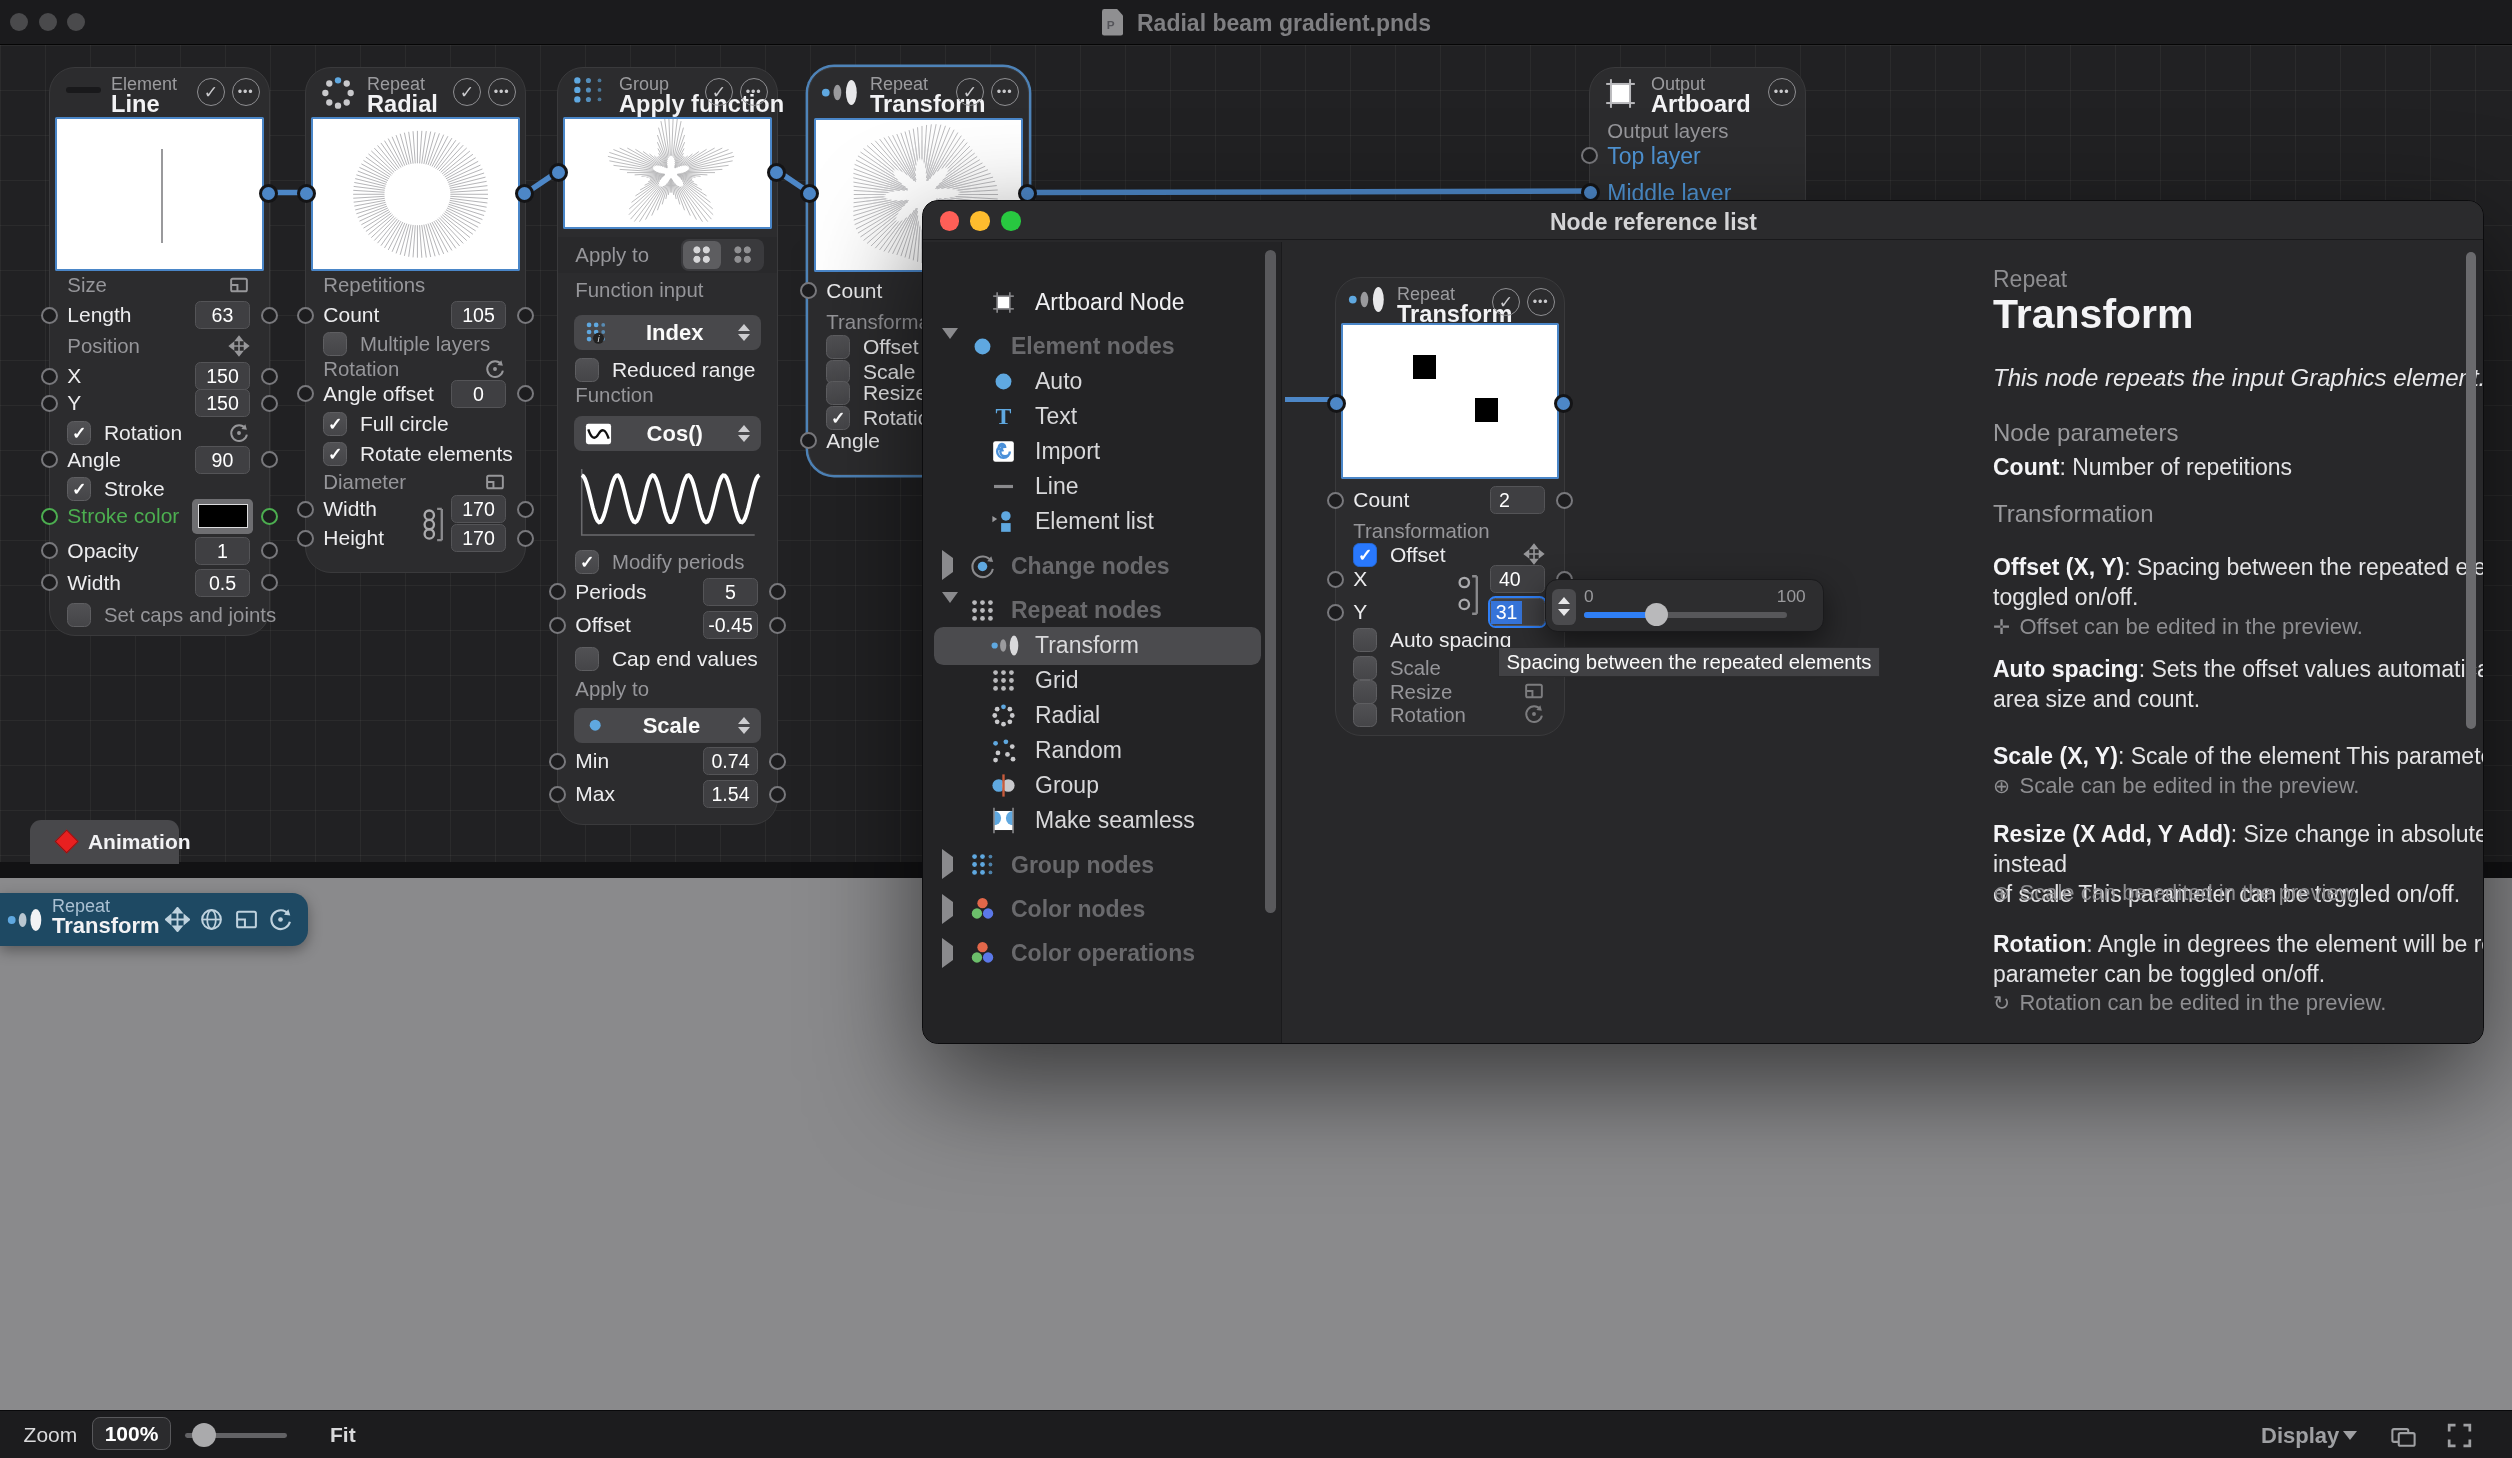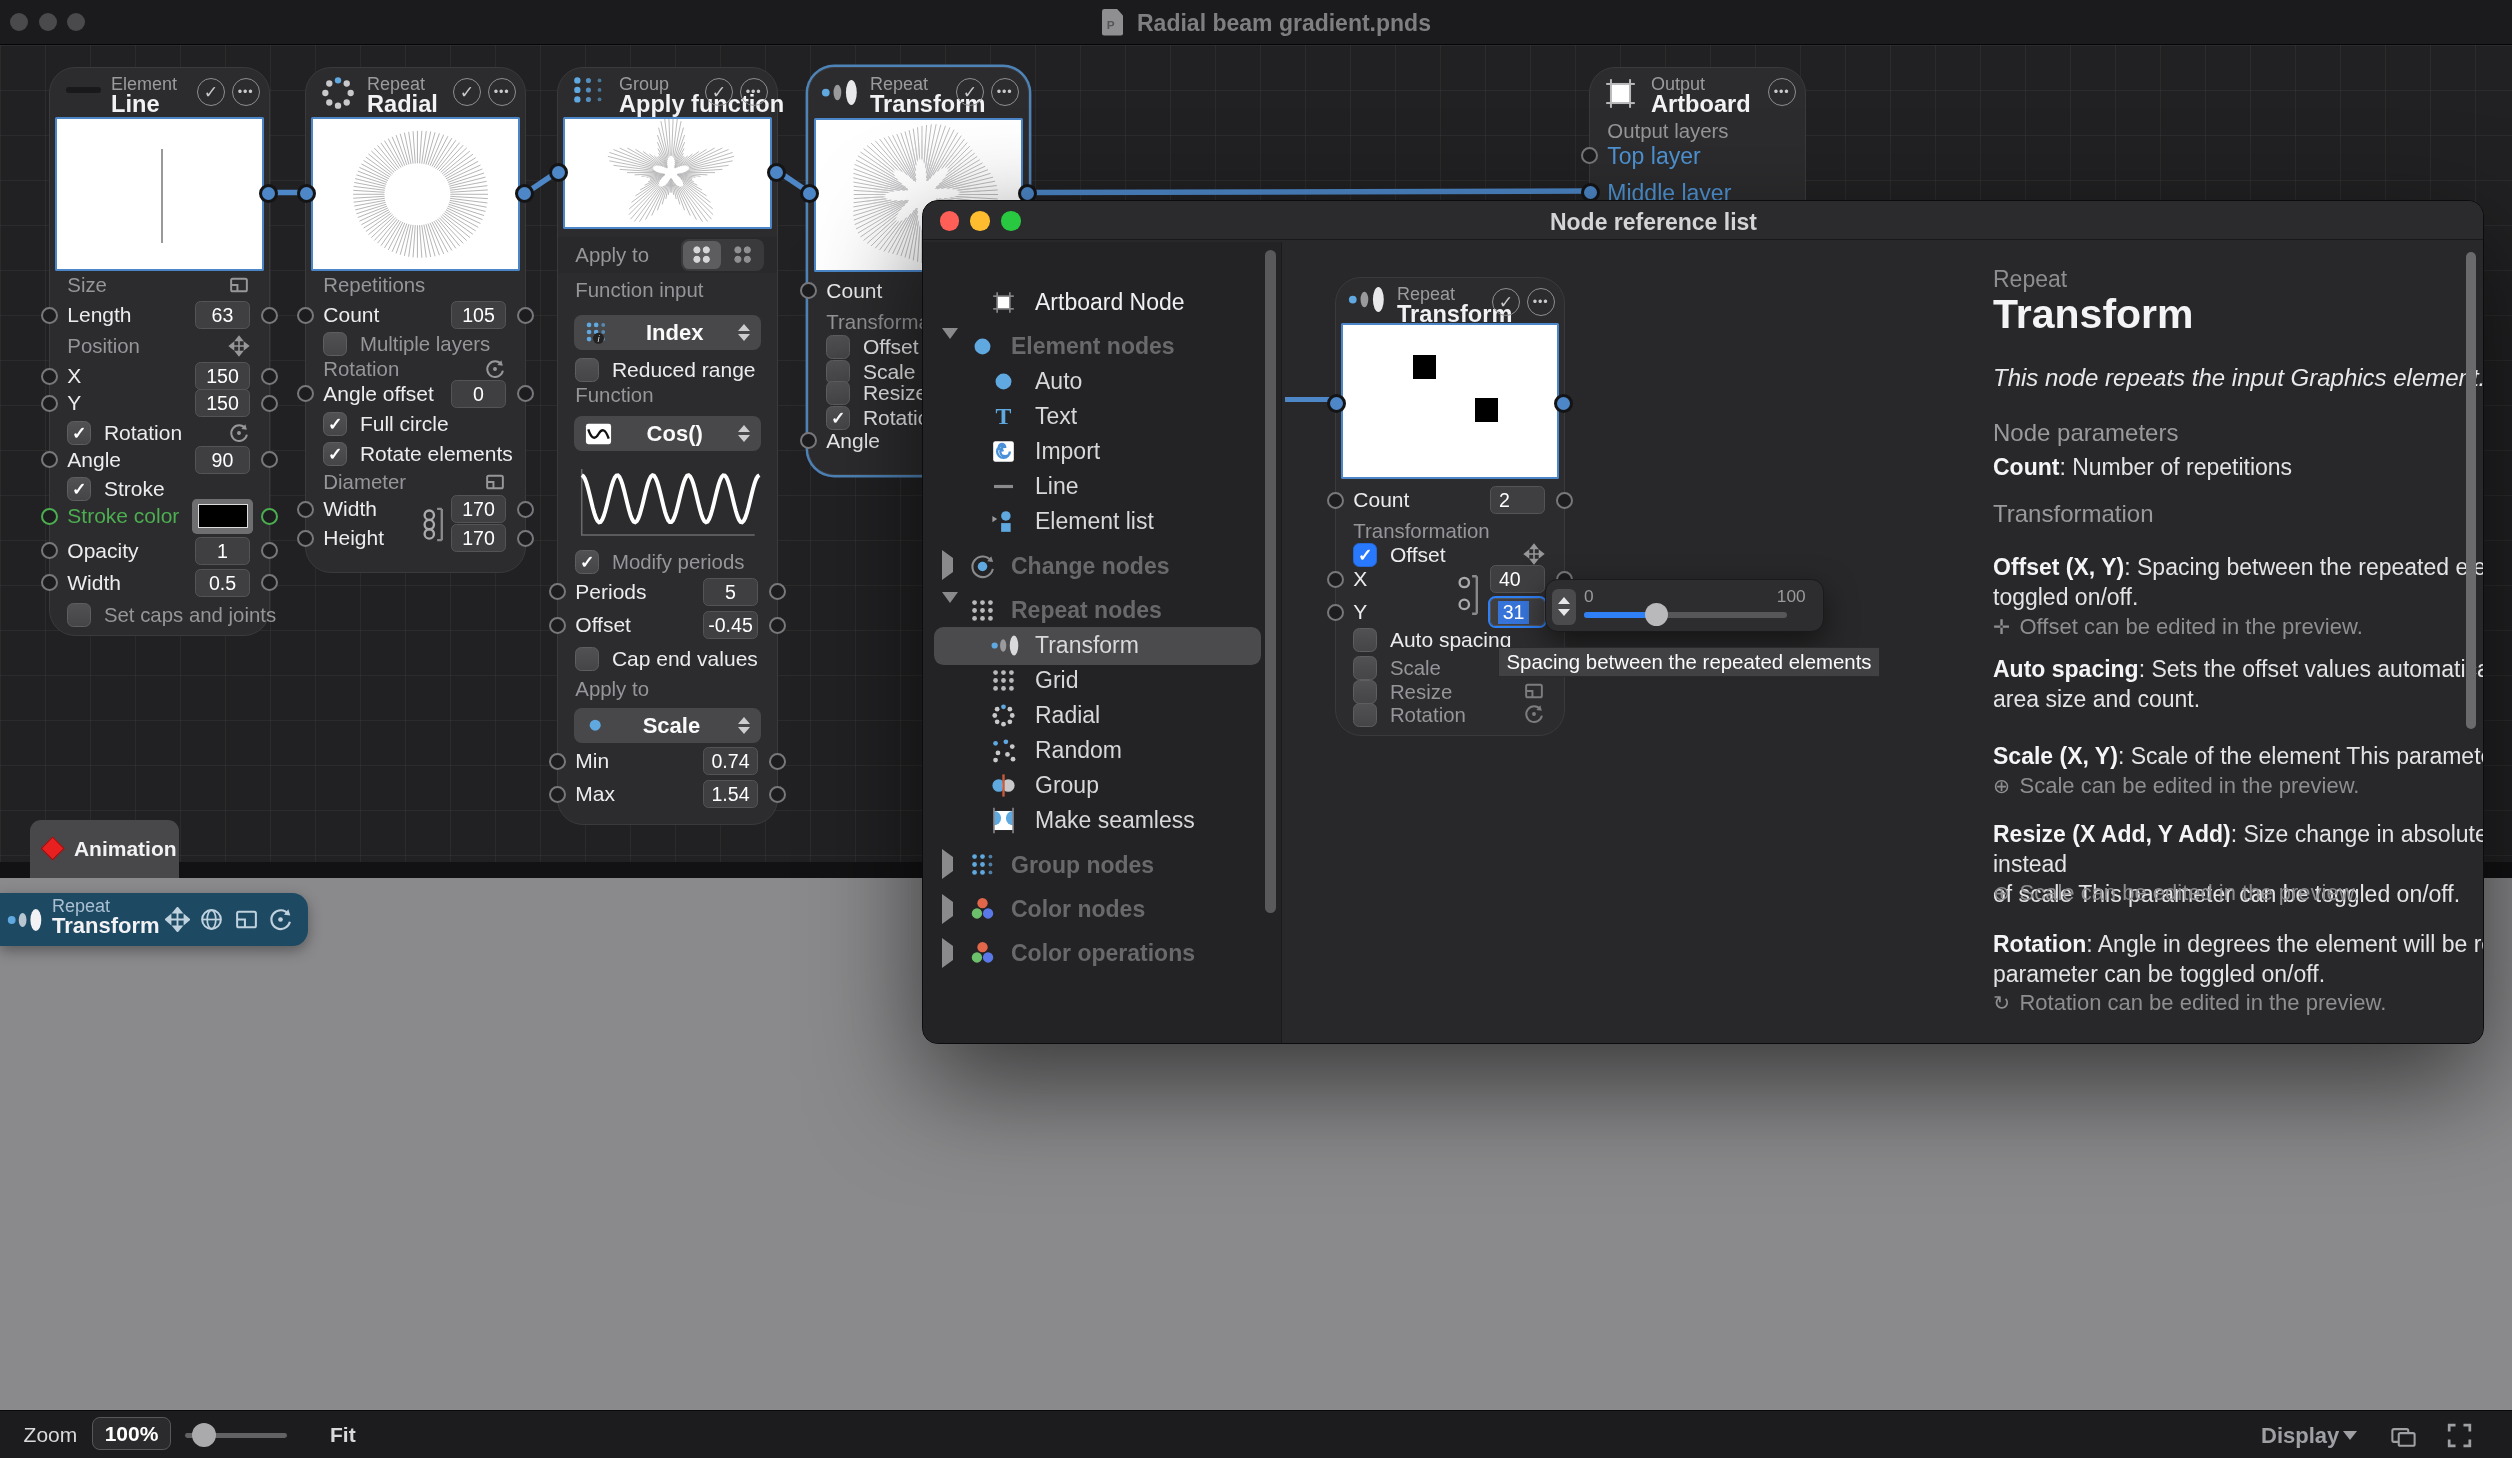--- a/index.html
+++ b/index.html
@@ -64,22 +64,22 @@
            radial-gradient(circle 3.9px at 13.3px 13.3px,#d6d6d8 3.1px,transparent 3.9px); }
   .wave { position:absolute; left:19px; }
   .chainlink { position:absolute; right:82px; width:20.4px; height:50px; }
   .swatch { position:absolute; right:15.7px; top:-3.1px; width:61px; height:35px; background:#6e6e71; border-radius:4.7px; padding:5.5px; }
   .swatch i { display:block; width:100%; height:100%; background:#000; border:1.6px solid #dcdcde; }
 
   
   .layer-link { font-size:23px; color:#4f94d4; }
 
   
-  .anim-tab { position:absolute; left:30px; top:820px; width:149px; height:58px; background:#48484b;
-              border-radius:11px 11px 0 0; display:flex; align-items:center; padding:0 14px; gap:12.6px; z-index:4; }
+  .anim-tab { position:absolute; left:30px; top:820px; width:149px; height:44px; background:#48484b;
+              border-radius:11px 11px 0 0; display:flex; align-items:center; padding:0 28px; gap:12.6px; z-index:4; }
   .diamond { width:17.3px; height:17.3px; background:#e82020; transform:rotate(45deg); border:1.6px solid #8c1414; flex:none; }
   .anim-label { font-size:21px; font-weight:bold; color:#f2f2f4; }
   .selbar { position:absolute; left:0px; top:893px; width:308px; height:53px; background:#1e4963;
             border-radius:0 15.7px 15.7px 0; z-index:12; box-shadow:0 4.7px 14px rgba(0,0,0,.35); }
   .selbar .nkind { left:52px; top:3.1px; color:#aac0d2; }
   .selbar .ntitle { left:52px; top:20.4px; font-size:22px; }
   .sic { position:absolute; top:14px; width:25px; height:25px; }
 
   
   .viewport { position:absolute; left:0; top:878px; width:2512px; height:532px; background:#8a8a8c; z-index:2; }
@@ -148,21 +148,21 @@
   .stepper i { width:0; height:0; border-left:6.3px solid transparent; border-right:6.3px solid transparent; }
   .stepper i.up { border-bottom:7.9px solid #e8e8ea; } .stepper i.dn { border-top:7.9px solid #e8e8ea; }
   .pop-min { position:absolute; left:38px; top:6.3px; font-size:17.3px; color:#9a9a9d; }
   .pop-max { position:absolute; right:17.3px; top:6.3px; font-size:17.3px; color:#9a9a9d; }
   .pop-track { position:absolute; left:38px; top:32px; width:203px; height:5.5px; background:#57575a; border-radius:3.1px; }
   .pop-fill { position:absolute; left:0; top:0; width:71px; height:5.5px; background:#2f7ff6; border-radius:3.1px; }
   .pop-thumb { position:absolute; left:61px; top:-8.6px; width:23px; height:23px; border-radius:50%; background:#b9b9bb; }
   .tooltip { position:absolute; left:1498px; top:647px; width:382px; height:30px; background:#414144; border:0.8px solid #2a2a2c;
              z-index:41; color:#fafafa; font-size:20.4px; text-align:center; line-height:28px; }
 
-  .pfield.focus { outline:2.4px solid #2f7ff6; justify-content:flex-start; padding-left:7px; }
+  .pfield.focus { outline:2.4px solid #2f7ff6; justify-content:flex-start; padding-left:0; }
   .pfield.focus .selbg { background:#3674d9; padding:0 4.7px; }
   .pfield.left { justify-content:flex-start; padding-left:7.9px; }
 </style>
 </head>
 <body>
 
 <div id="stage">
 
   <div class="titlebar">
     <span class="tl" style="left:10.2px"></span>

